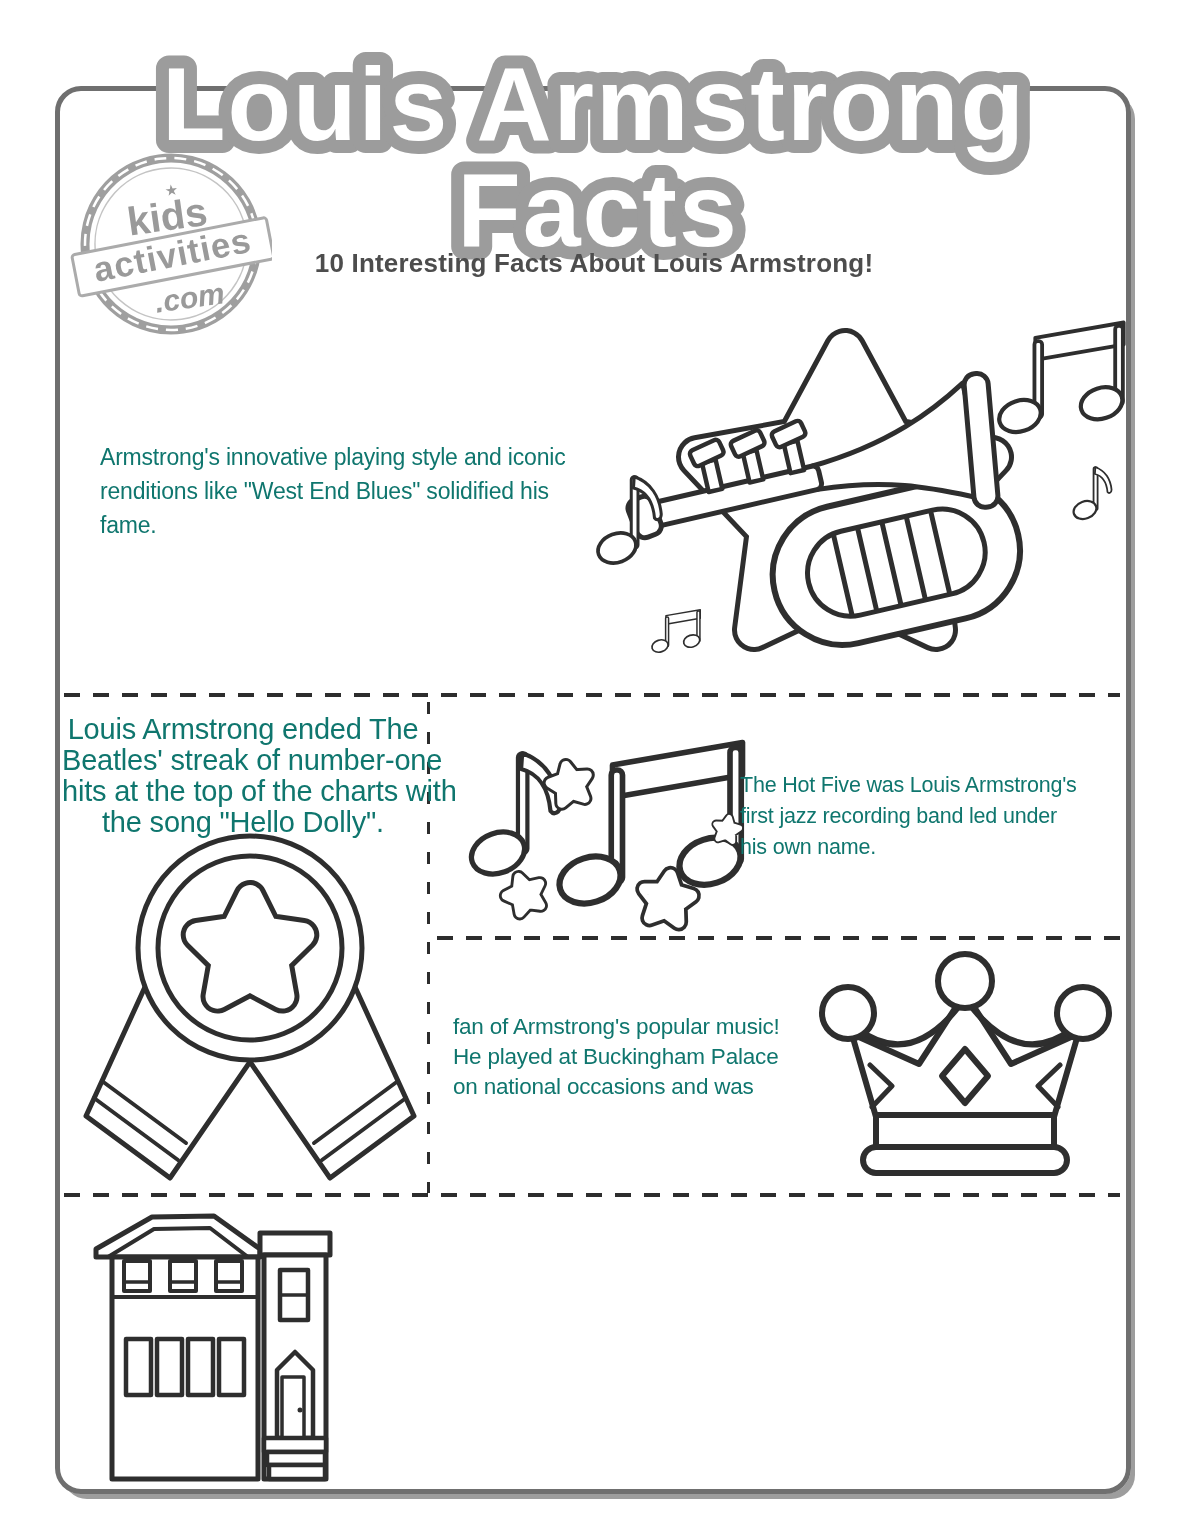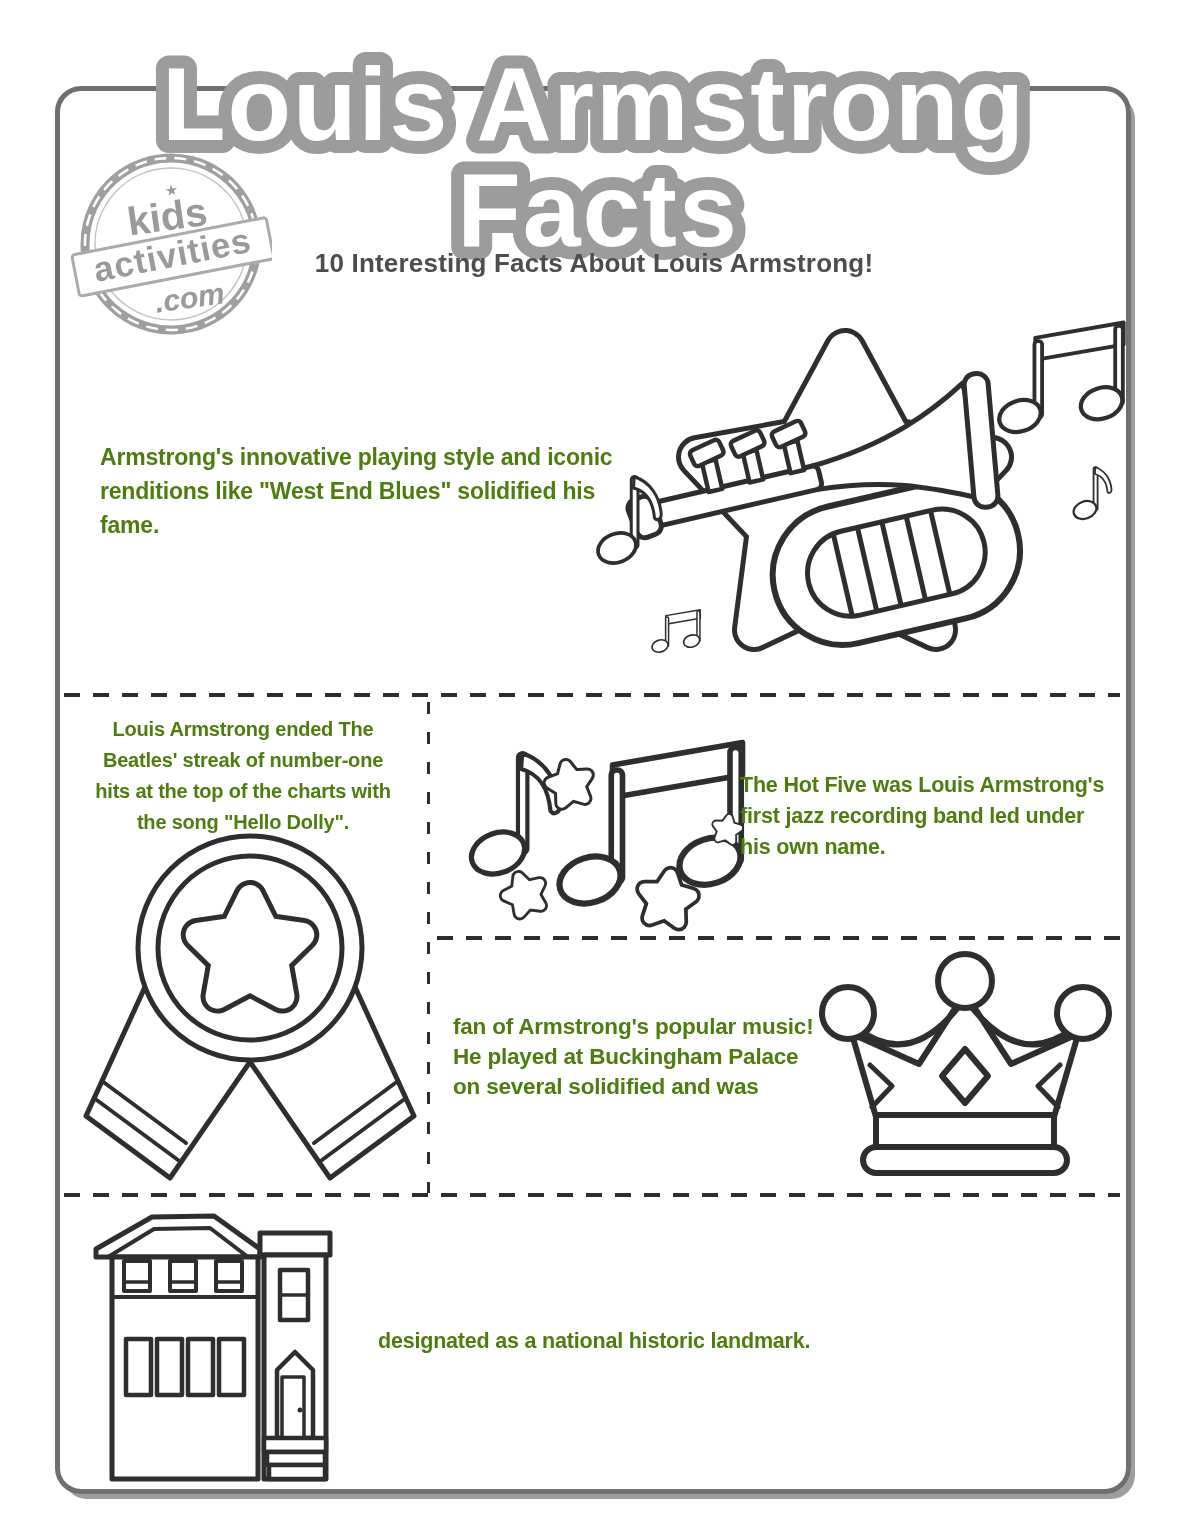--- a/index.html
+++ b/index.html
@@ -18,28 +18,28 @@
     font-family:"Liberation Sans",sans-serif;font-weight:bold;
     fill:#ffffff;stroke:#9c9c9c;stroke-width:26px;
     paint-order:stroke;stroke-linejoin:round;stroke-linecap:round;
     letter-spacing:2px;
   }
   .subtitle{
     position:absolute;left:0;top:248px;width:1188px;text-align:center;
     font-size:26px;font-weight:bold;color:#4d4d4d;letter-spacing:0.2px;
   }
   .fact{
-    position:absolute;font-weight:bold;color:#4d7c0f;letter-spacing:-0.2px;
+    position:absolute;font-weight:normal;color:#0f766e;letter-spacing:-0.2px;
   }
   .fact .line{white-space:nowrap;}
   .fact-left .line{text-align:left;}
   .fact-center .line{text-align:center;}
   .fact-right .line{text-align:left;}
   #fact-0{left:100px;top:440px;font-size:23px;line-height:34px;}
-  #fact-1{left:62px;top:714px;width:362px;font-size:20px;line-height:31px;}
+  #fact-1{left:62px;top:714px;width:362px;font-size:29px;line-height:31px;}
   #fact-2{left:740px;top:770px;width:368px;font-size:21.5px;line-height:31px;}
   #fact-3{left:453px;top:1012px;font-size:22.5px;line-height:30px;}
   #fact-4{left:378px;top:1324px;width:724px;font-size:21.5px;line-height:34px;}
   .hdash{position:absolute;height:4px;
     background:repeating-linear-gradient(90deg,#2d2d2d 0 16px,transparent 16px 29px);}
   .vdash{position:absolute;width:3px;
     background:repeating-linear-gradient(180deg,#2d2d2d 0 12px,transparent 12px 30px);}
   svg .ln{fill:#ffffff;stroke:#2e2e2e;stroke-linejoin:round;stroke-linecap:round;}
   svg .nf{fill:none;stroke:#2e2e2e;stroke-linejoin:round;stroke-linecap:round;}
 </style>
@@ -163,21 +163,21 @@
 
 <div id="fact-2" class="fact fact-right">
   <div class="line">The Hot Five was Louis Armstrong's</div>
   <div class="line">first jazz recording band led under</div>
   <div class="line">his own name.</div>
 </div>
 
 <div id="fact-3" class="fact fact-left">
   <div class="line">fan of Armstrong's popular music!</div>
   <div class="line">He played at Buckingham Palace</div>
-  <div class="line">on several solidified and was</div>
+  <div class="line">on national occasions and was</div>
 </div>
 
 <svg class="abs" style="left:798px;top:945px;" width="325" height="235" viewBox="0 0 325 235">
   <g>
     <path class="nf" d="M 55,93 L 78,172 M 279,93 L 256,172" stroke-width="6"></path>
     <path class="nf" d="M 60,84 Q 112,124 162,60 M 172,60 Q 222,124 274,84" stroke-width="6"></path>
     <path class="nf" d="M 52,88 L 121,119 L 158,62 M 176,62 L 213,119 L 282,88" stroke-width="6"></path>
     <circle class="ln" cx="50" cy="68" r="26" stroke-width="6"></circle>
     <circle class="ln" cx="167" cy="36" r="27" stroke-width="6"></circle>
     <circle class="ln" cx="285" cy="68" r="26" stroke-width="6"></circle>
@@ -209,14 +209,13 @@
     <path class="ln" d="M 189,233 L 189,165 L 207,147 L 225,165 L 225,233 Z" stroke-width="4.5"></path>
     <rect class="ln" x="194" y="172" width="22" height="61" stroke-width="3.5"></rect>
     <circle cx="212" cy="205" r="2.5" fill="#2e2e2e"></circle>
     <rect class="ln" x="176" y="233" width="62" height="14" stroke-width="4.5"></rect>
     <rect class="ln" x="179" y="247" width="58" height="13" stroke-width="4.5"></rect>
     <rect class="ln" x="181" y="260" width="56" height="14" stroke-width="4.5"></rect>
   </g>
 </svg>
 
 <div id="fact-4" class="fact fact-right">
-  <div class="line">designated as a national historic landmark.</div>
 </div>
 
 </body></html>

